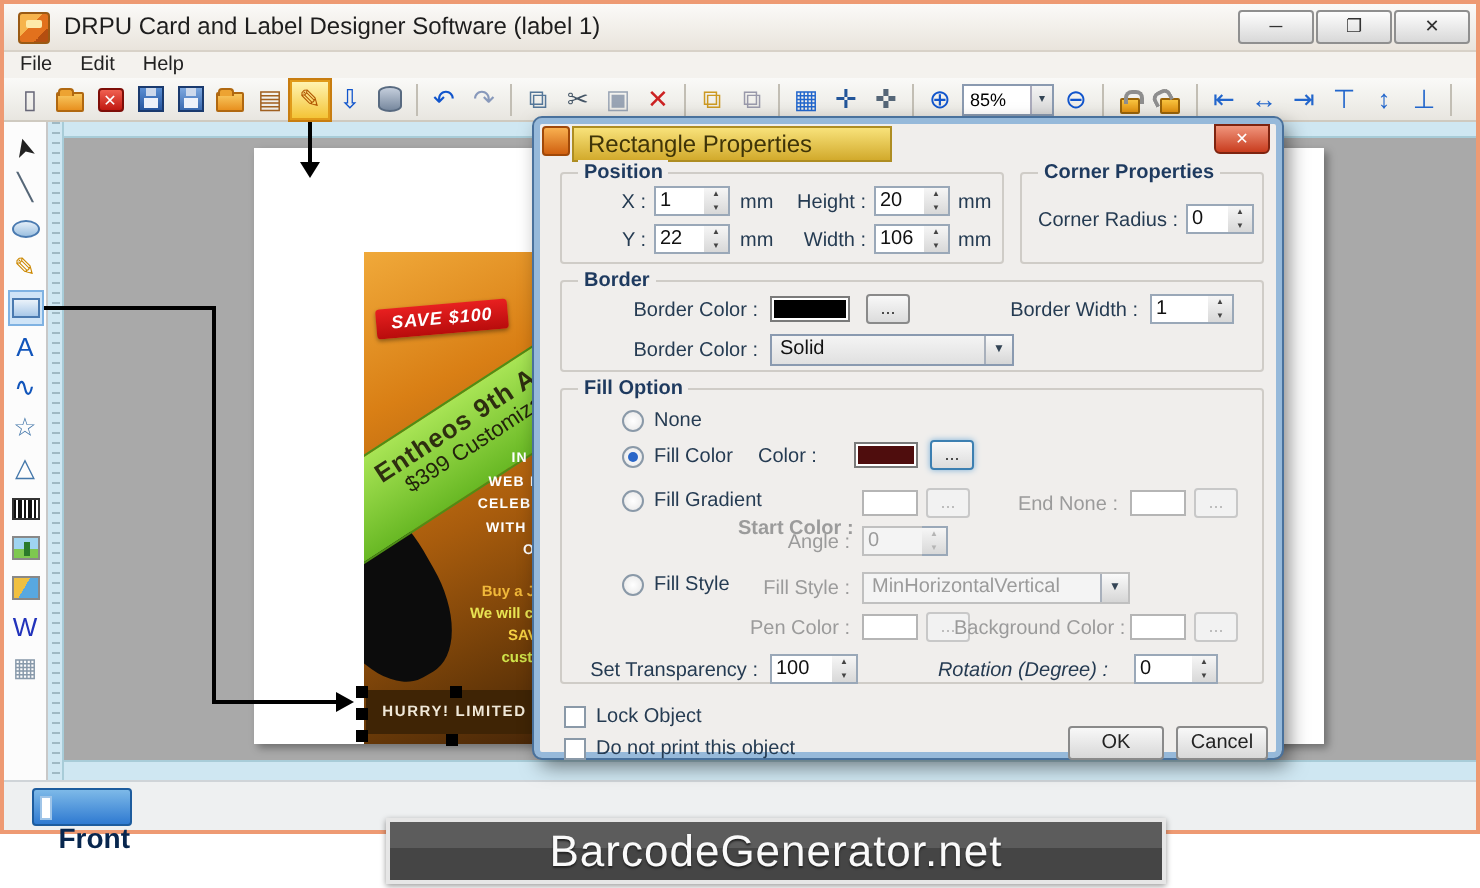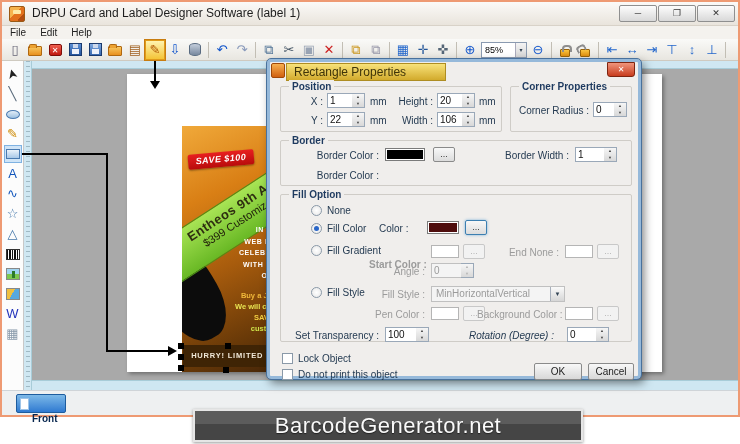--- a/index.html
+++ b/index.html
@@ -83,21 +83,21 @@
   .ahr{position:absolute;width:0;height:0;border-top:5px solid transparent;border-bottom:5px solid transparent;border-left:9px solid #000;z-index:7;}
   .ahd{position:absolute;width:0;height:0;border-left:5px solid transparent;border-right:5px solid transparent;border-top:8px solid #000;z-index:7;}
   .balloon{position:absolute;left:104px;top:30px;width:66px;height:66px;border-radius:50%;background:#57575a;
     color:#fff;font-size:10.5px;line-height:14.5px;display:flex;align-items:center;justify-content:center;
     text-align:center;word-spacing:40px;z-index:8;box-shadow:1px 2px 3px rgba(0,0,0,.3);}
   
   .statusbar{position:absolute;left:0;top:388px;width:736px;height:25px;background:#eef0f1;border-top:1px solid #cfd4d8;}
   .fronttab{position:absolute;left:14px;top:3px;width:50px;height:19px;background:linear-gradient(#7db9e8,#2f7ad1);
     border:1px solid #1d5c9e;border-radius:2px;display:flex;align-items:center;gap:3px;padding-left:3px;}
   .ficon{width:9px;height:12px;background:#fff;border:1px solid #9ec4e8;display:block;}
-  .fronttab span{font-size:10px;font-weight:bold;color:#07264e;margin-top:30px;}
+  .fronttab span{font-size:14px;font-weight:bold;color:#07264e;margin-top:30px;}
   
   .dialog{position:absolute;left:265px;top:57px;width:374px;height:320px;background:#f0eeec;
     border:3px solid #96b9da;outline:1px solid #49719c;border-radius:4px;
     box-shadow:3px 4px 10px rgba(0,0,0,.5);z-index:40;font-size:10px;color:#253b52;}
   .dico{position:absolute;left:1px;top:1px;width:14px;height:15px;background:linear-gradient(#f8b050,#d06010);border:1px solid #a04808;border-radius:2px;}
   .dtitle{position:absolute;left:16px;top:1px;width:160px;height:18px;background:linear-gradient(#f8e27a,#d2aa2c);
     border:1px solid #ae8d22;line-height:16px;padding-left:7px;font-size:12px;color:#3f3408;}
   .dclose{position:absolute;right:3px;top:0;width:28px;height:15px;background:linear-gradient(#f0957c,#c83c1e);
     border:1px solid #7e2410;border-radius:0 0 3px 3px;color:#fff;font-size:8px;line-height:12px;text-align:center;padding:0;font-family:inherit;}
   .grp{position:absolute;border:1px solid #cfccc7;border-radius:2px;}
@@ -389,20 +389,21 @@
 
     <div class="grp" style="left:10px;top:78px;width:352px;height:46px;">
       <span class="leg">Border</span>
       <span class="lbl tr" style="left:24px;top:8px;width:74px;">Border Color :</span>
       <span class="swatch" style="left:104px;top:7px;width:40px;background:#000000;"></span>
       <button class="dots" style="left:152px;top:6px;">...</button>
       <span class="lbl tr" style="left:210px;top:8px;width:78px;">Border Width :</span>
       <input class="inp" style="left: 294px; top: 6px; width: 30px;" readonly="" value="1">
       <span class="spin" style="left:323px;top:6px;"></span>
       <span class="lbl tr" style="left:24px;top:28px;width:74px;">Border Color :</span>
+      <span class="combo2" style="left:104px;top:26px;width:122px;"><span>Solid</span><i>▼</i></span>
     </div>
 
     <div class="grp" style="left:10px;top:132px;width:352px;height:148px;">
       <span class="leg">Fill Option</span>
 
       <span class="rdo" style="left:30px;top:10px;"></span>
       <span class="lbl" style="left:46px;top:9px;">None</span>
 
       <span class="rdo on" style="left:30px;top:28px;"></span>
       <span class="lbl" style="left:46px;top:27px;">Fill Color</span>

